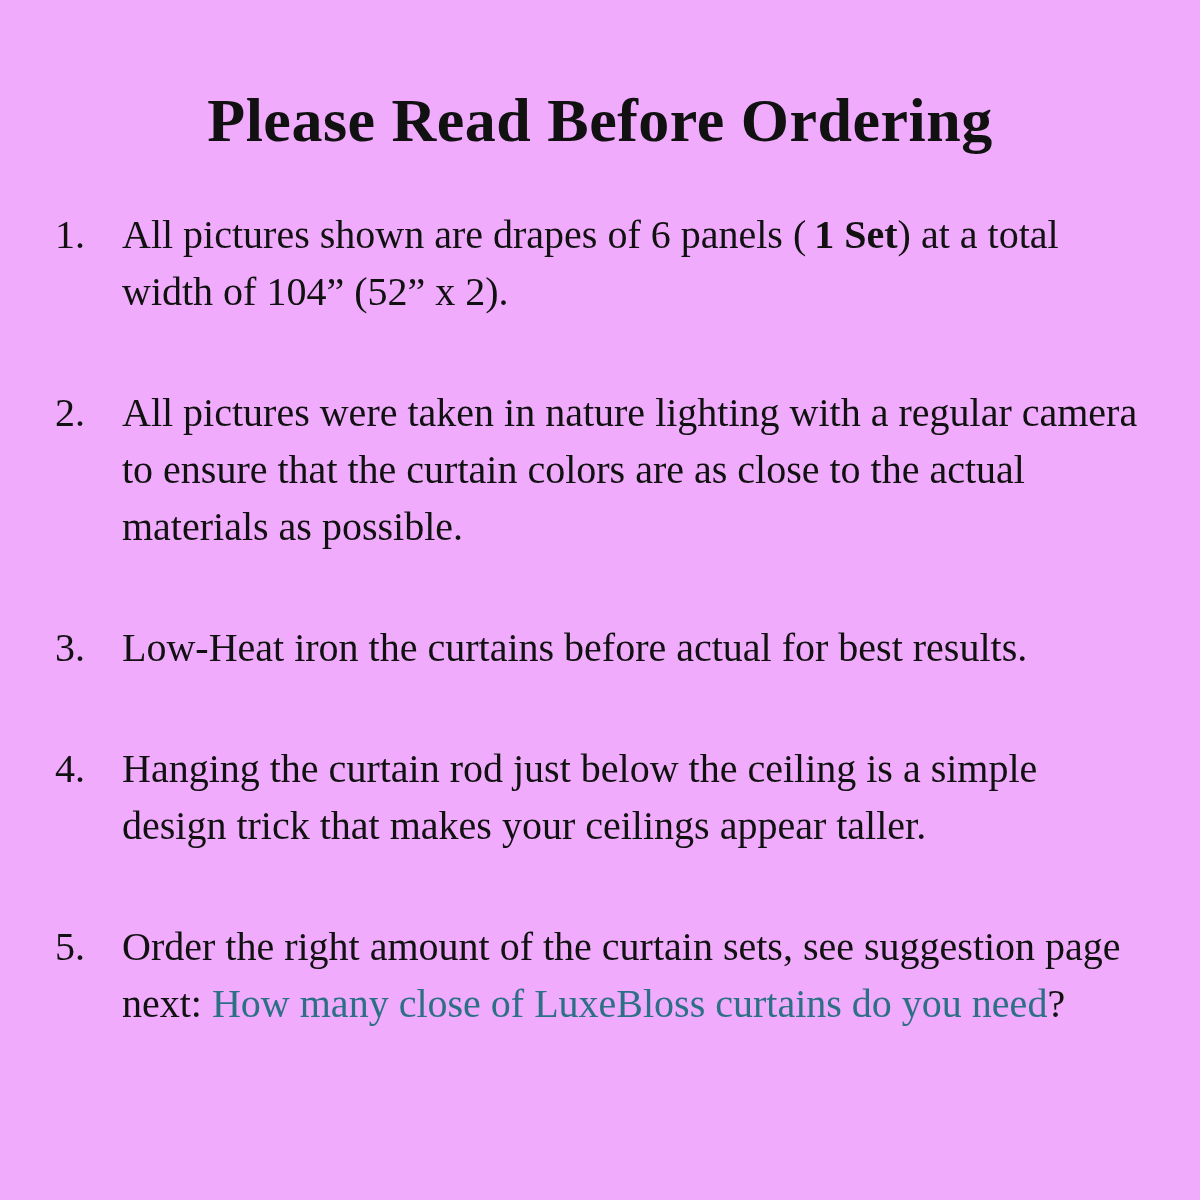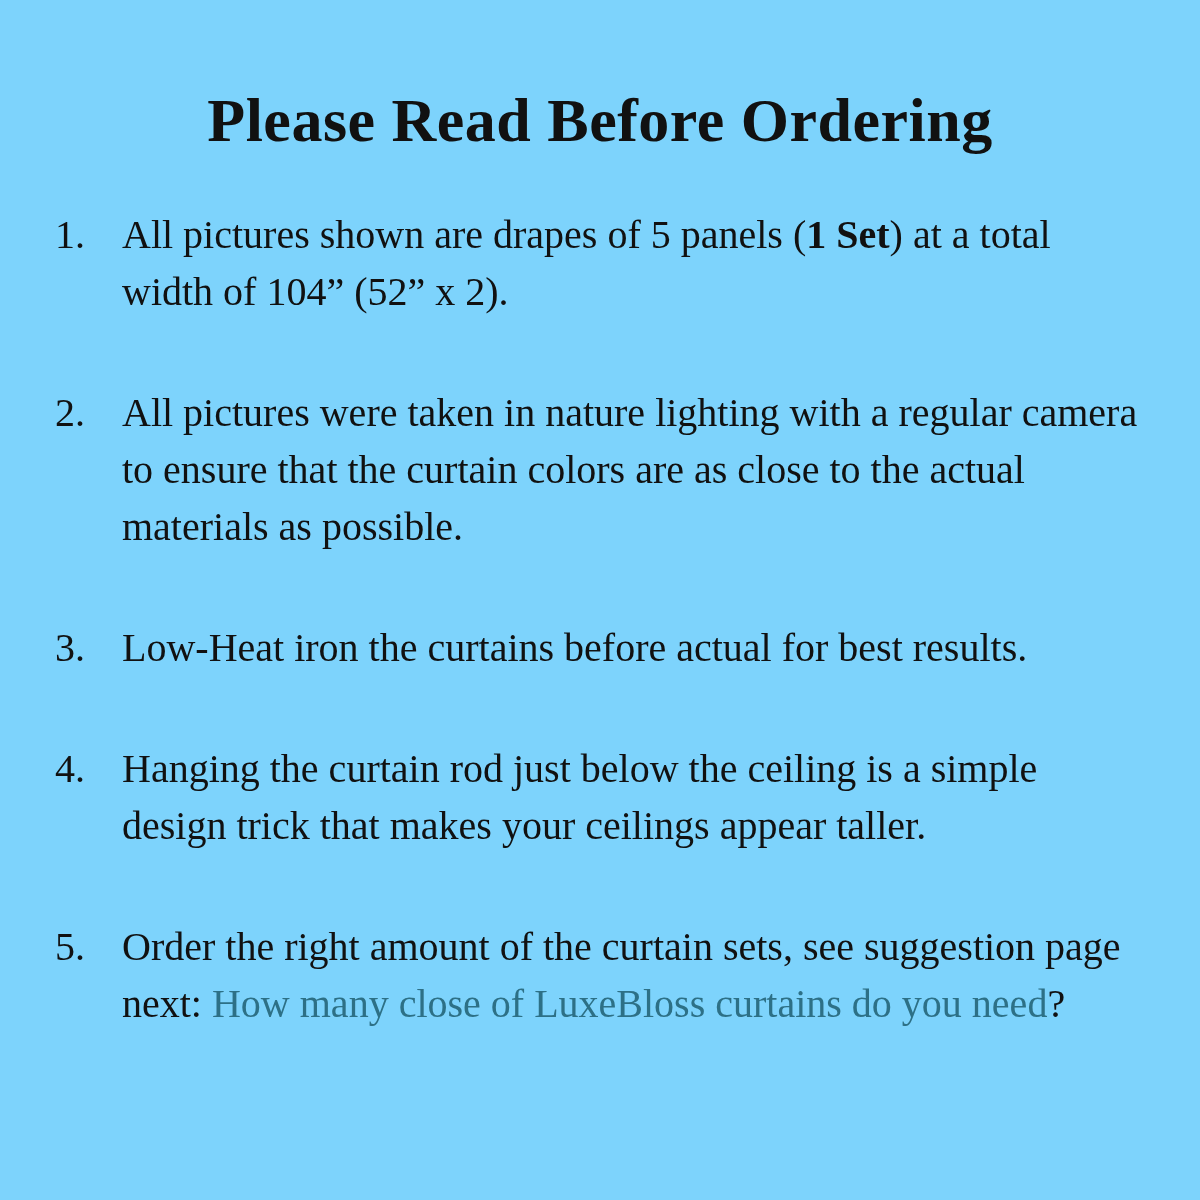--- a/index.html
+++ b/index.html
@@ -4,21 +4,21 @@
 <style>
   html, body {
     margin: 0;
     padding: 0;
     background: #ffffff;
   }
   .page {
     position: relative;
     width: 1200px;
     height: 1200px;
-    background: #7dd3fc;
+    background: #f0abfc;
     box-sizing: border-box;
     overflow: hidden;
     font-family: "Liberation Serif", "DejaVu Serif", serif;
     color: var(--text, #111111);
   }
   .title {
     margin: 86px 40px 52px 40px;
     text-align: center;
     font-size: 62px;
     line-height: 1.1;
@@ -41,35 +41,36 @@
   .item .num {
     flex: 0 0 67px;
     box-sizing: border-box;
   }
   .item .txt {
     flex: 1 1 auto;
     max-width: 1035px;
   }
   .seg-bold {
     font-weight: 700;
+    margin-left: 8px;
   }
   .seg-link {
     color: var(--link, #2d7086);
     cursor: pointer;
   }
 </style>
 </head>
 <body>
 
 <div class="page">
   <h1 class="title">Please Read Before Ordering</h1>
   <ol class="list">
       <li class="item">
         <span class="num">1.</span>
-        <div class="txt"><span>All pictures shown are drapes of 5 panels (</span><span class="seg-bold">1 Set</span><span>) at a total width of 104” (52” x 2).</span></div>
+        <div class="txt"><span>All pictures shown are drapes of 6 panels (</span><span class="seg-bold">1 Set</span><span>) at a total width of 104” (52” x 2).</span></div>
       </li>
       <li class="item">
         <span class="num">2.</span>
         <div class="txt"><span>All pictures were taken in nature lighting with a regular camera to ensure that the curtain colors are as close to the actual materials as possible.</span></div>
       </li>
       <li class="item">
         <span class="num">3.</span>
         <div class="txt"><span>Low-Heat iron the curtains before actual for best results.</span></div>
       </li>
       <li class="item">

